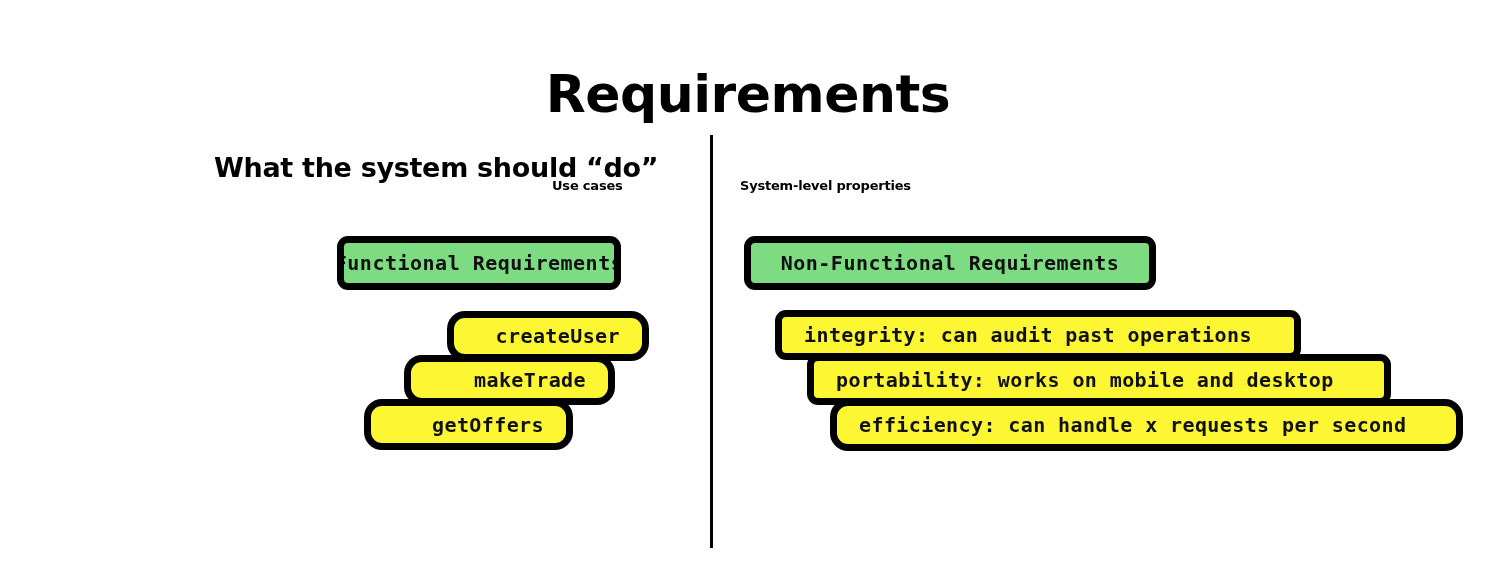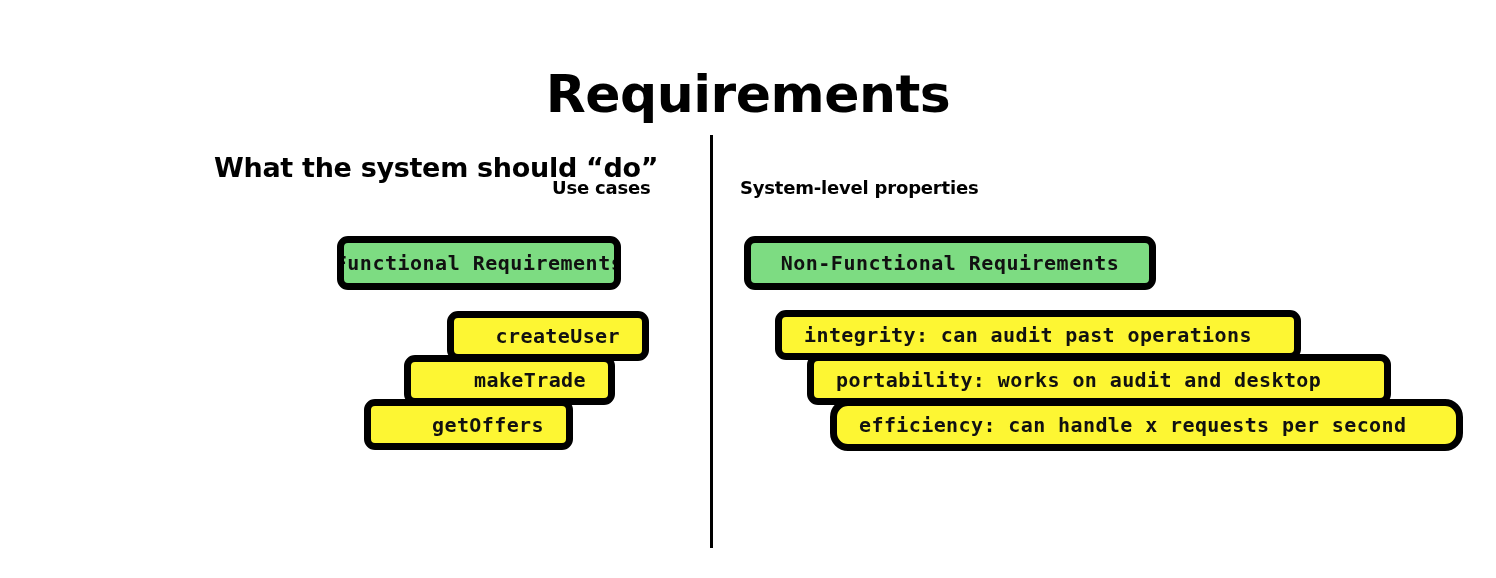--- a/index.html
+++ b/index.html
@@ -44,21 +44,21 @@
     line-height: 1;
     white-space: nowrap;
   }
   #heading-left  { left: 214px; top: 138px; margin-top: 16px; }
   #heading-right { left: 729px; top: 138px; }
 
   .col-subheading {
     position: absolute;
     font-family: "DejaVu Sans", sans-serif;
     font-weight: bold;
-    font-size: 18px;
+    font-size: 13px;
     letter-spacing: -0.2px;
     color: #000000;
     line-height: 1;
     white-space: nowrap;
   }
   #subheading-left  { left: 552px; top: 179px; }
   #subheading-right { left: 740px; top: 179px; }
 
   
   #divider {
@@ -88,21 +88,21 @@
     background: #7ddc82;
     font-size: 20px;
     justify-content: center;
     letter-spacing: 0.5px;
   }
   .box-yellow {
     background: #fdf633;
     font-size: 20px;
     letter-spacing: 0.4px;
   }
-  .box-yellow.align-right { justify-content: flex-end; padding-right: 22px; }
+  .box-yellow.align-right { justify-content: flex-end; padding-right: 22px; border-radius: 18px; }
   .box-yellow.align-left  { justify-content: flex-start; padding-left: 22px; }
 
   
   #box-functional { left: 337px; top: 236px; width: 284px; height: 54px; }
   
   #box-nonfunctional { left: 744px; top: 236px; width: 412px; height: 54px; }
 
   
   #box-createuser { left: 447px; top: 311px; width: 202px; height: 50px; z-index: 3; }
   #box-maketrade  { left: 404px; top: 355px; width: 211px; height: 50px; z-index: 4; }
@@ -134,17 +134,17 @@
 
   <div id="box-maketrade" class="box box-yellow align-right">makeTrade</div>
 
 
   <div id="subheading-right" class="col-subheading">System-level properties</div>
 
   <div id="box-nonfunctional" class="box box-green">Non-Functional Requirements</div>
 
   <div id="box-integrity" class="box box-yellow align-left">integrity: can audit past operations</div>
 
-  <div id="box-portability" class="box box-yellow align-left">portability: works on audit and desktop</div>
+  <div id="box-portability" class="box box-yellow align-left">portability: works on mobile and desktop</div>
 
   <div id="box-efficiency" class="box box-yellow align-left">efficiency: can handle x requests per second</div>
 
 </div>
 
 </body></html>

